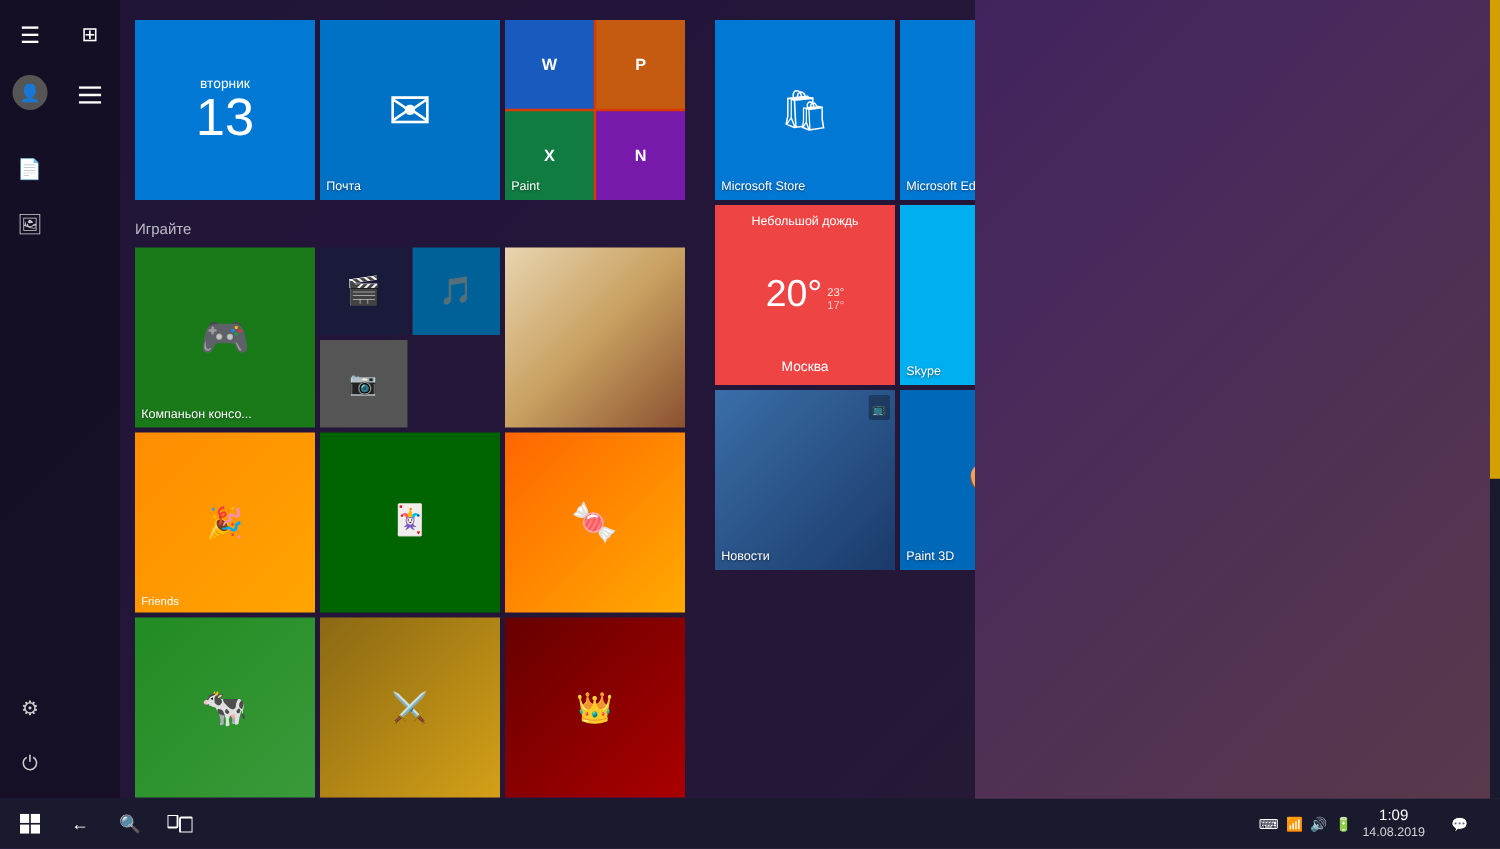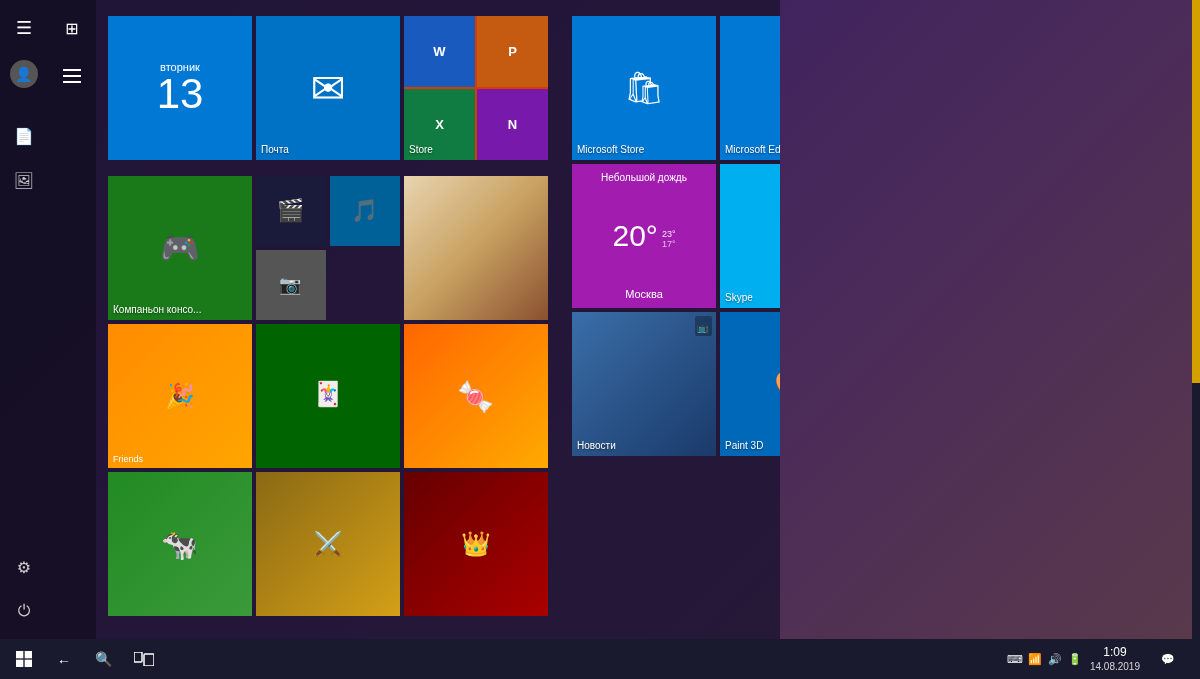--- a/index.html
+++ b/index.html
@@ -441,26 +441,27 @@
           <span class="tile-label">Почта</span>
         </div>
 
         <div class="tile tile-md tile-office" style="background:#d83b01;">
           <div class="small-office-grid">
             <div class="office-app tile-word" style="font-size:13px;font-weight:bold;">W</div>
             <div class="office-app tile-ppt" style="font-size:13px;font-weight:bold;background:#c55a11;">P</div>
             <div class="office-app tile-excel" style="font-size:13px;font-weight:bold;">X</div>
             <div class="office-app tile-onenote" style="font-size:13px;font-weight:bold;">N</div>
           </div>
-          <span class="tile-label">Store</span>
+          <span class="tile-label">Paint</span>
         </div>
       </div>
     </div>
 
     <div class="tiles-section">
+      <div class="section-header">Играйте</div>
       <div class="tile-row" style="margin-bottom:4px;">
 
         <div class="tile tile-md tile-companion">
           <div style="font-size:32px;color:white;">🎮</div>
           <span class="tile-label" style="font-size:10px;">Компаньон консо...</span>
         </div>
 
         <div class="tile-col">
           <div class="tile-row">
             <div class="tile tile-sm tile-video" style="background:#1a1a3a;display:flex;align-items:center;justify-content:center;">
@@ -526,21 +527,21 @@
         <span style="font-size:32px;color:white;">🛍</span>
         <span class="tile-label">Microsoft Store</span>
       </div>
       <div class="tile tile-md tile-edge-bg" style="background:#0078d4;display:flex;flex-direction:column;align-items:center;justify-content:center;gap:4px;">
 
         <span class="tile-label">Microsoft Edge</span>
       </div>
     </div>
 
     <div class="tile-row" style="margin-bottom:4px;">
-      <div class="tile tile-md tile-weather" style="background:#a21caf;padding:8px;display:flex;flex-direction:column;justify-content:space-between;">
+      <div class="tile tile-md tile-weather" style="background:#ef4444;padding:8px;display:flex;flex-direction:column;justify-content:space-between;">
         <div style="color:white;font-size:10px;">Небольшой дождь</div>
         <div style="display:flex;align-items:flex-end;gap:4px;">
           <span style="color:white;font-size:30px;font-weight:200;">20°</span>
           <div style="display:flex;flex-direction:column;margin-bottom:4px;">
             <span style="color:rgba(255,255,255,0.9);font-size:9px;">23°</span>
             <span style="color:rgba(255,255,255,0.7);font-size:9px;">17°</span>
           </div>
         </div>
         <div style="color:white;font-size:11px;">Москва</div>
       </div>

